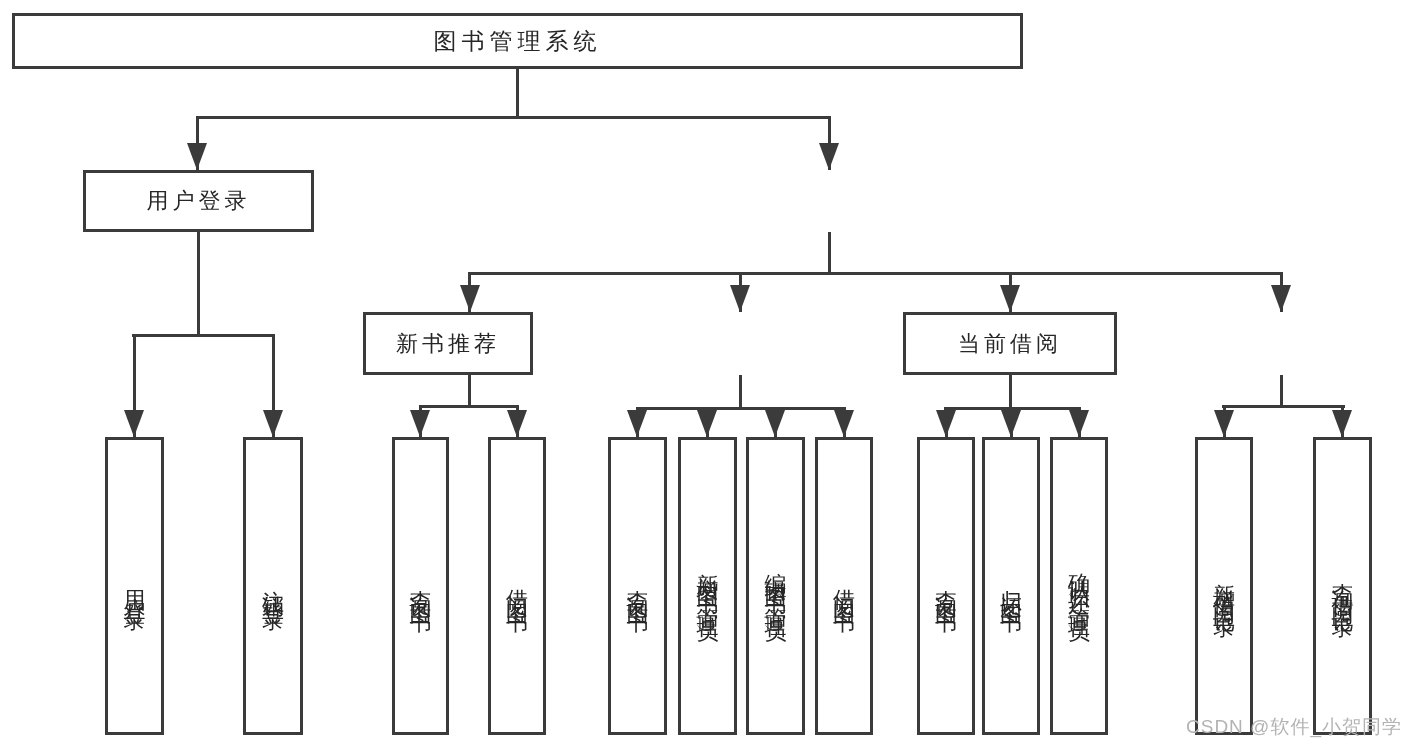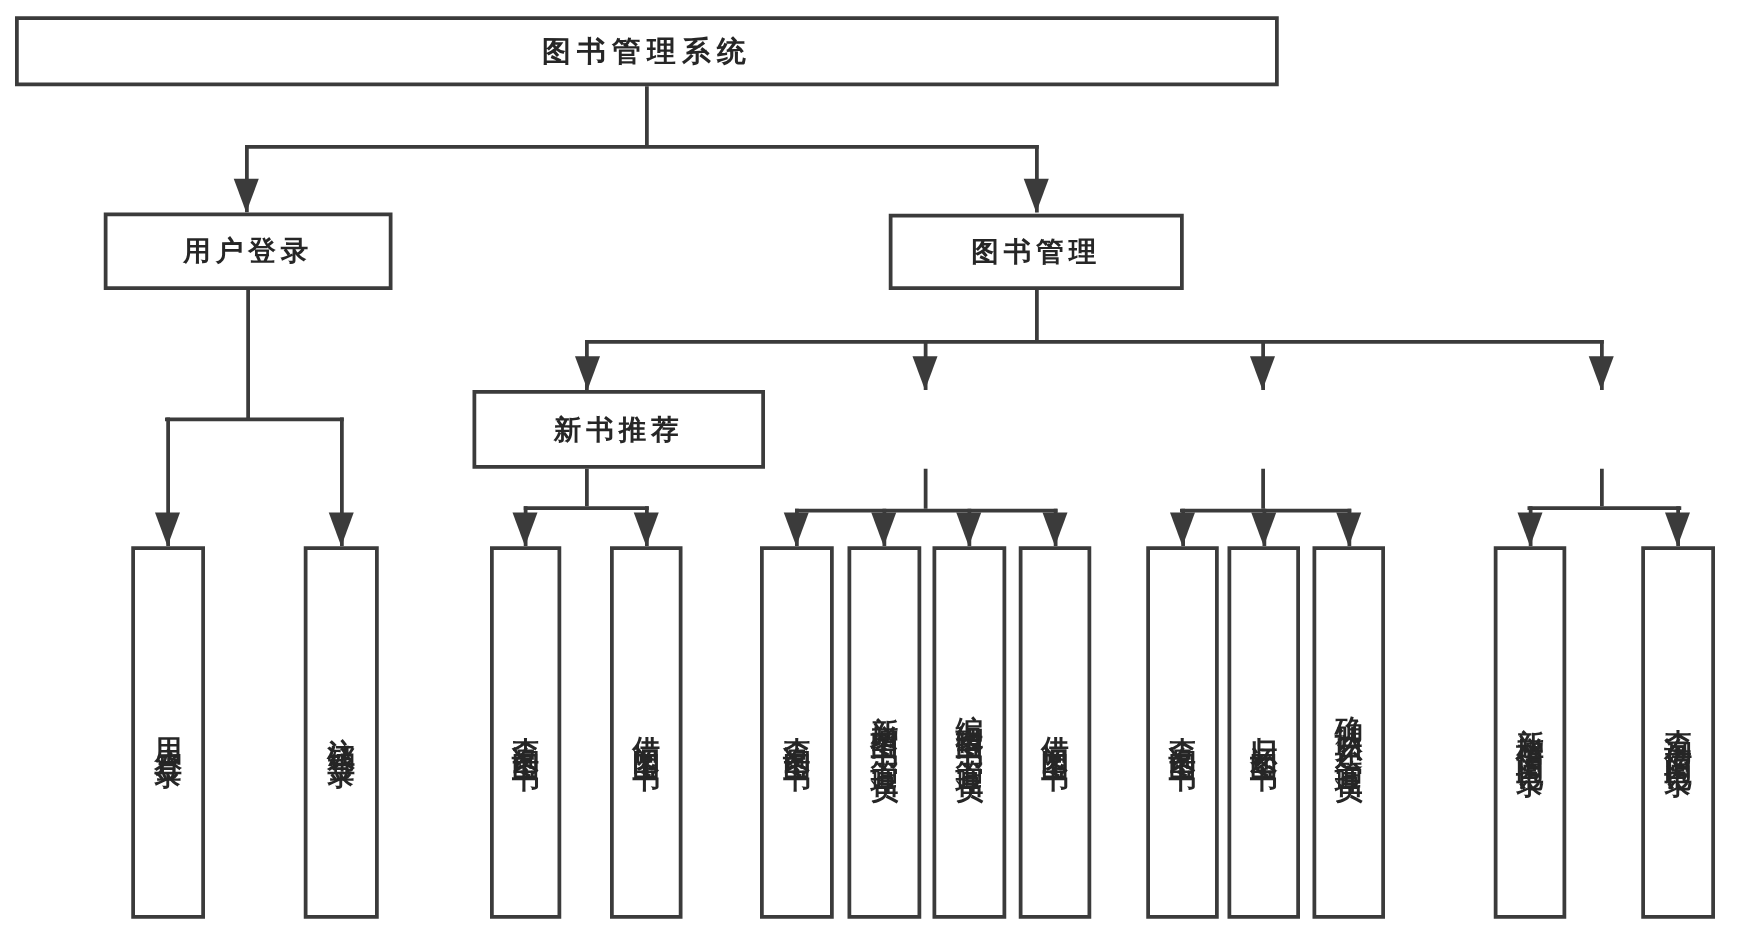--- a/index.html
+++ b/index.html
@@ -1,18 +1,18 @@
 <!DOCTYPE html>
 <html><head>
 <meta charset="utf-8">
 <style>
   html,body{margin:0;padding:0;background:#fff;}
   .canvas{
     position:relative;width:1405px;height:747px;background:#ffffff;overflow:hidden;
-    font-family:"Liberation Sans","DejaVu Sans",sans-serif;color:#262626;font-weight:bold;
+    font-family:"Liberation Sans","DejaVu Sans",sans-serif;color:#262626;
   }
   .box{
     position:absolute;background:#ffffff;border:3px solid #3b3b3b;box-sizing:border-box;
     display:flex;align-items:center;justify-content:center;
   }
   .htext{font-size:22px;letter-spacing:4px;white-space:nowrap;color:#262626;}
   .roottext{font-size:23px;letter-spacing:5px;}
   .leaf{height:298px;}
   .vtext{
     writing-mode:vertical-rl;text-orientation:mixed;
@@ -40,23 +40,20 @@
   <div class="vline" style="left:516px;top:69px;height:47px"></div>
   <div class="hline" style="left:196px;top:116px;width:635px"></div>
   <div class="vline" style="left:196px;top:116px;height:54px"></div>
   <div class="vline" style="left:828px;top:116px;height:54px"></div>
   <div class="arr" style="left:187px;top:143px"></div>
   <div class="arr" style="left:819px;top:143px"></div>
 
   <div class="box" style="left:83px;top:170px;width:231px;height:62px">
     <span class="htext">用户登录</span>
   </div>
-  <div class="box" style="left:711px;top:171px;width:236px;height:61px">
-    <span class="htext">图书管理</span>
-  </div>
 
   <div class="vline" style="left:197px;top:232px;height:104px"></div>
   <div class="hline" style="left:132px;top:334px;width:143px"></div>
   <div class="vline" style="left:133px;top:334px;height:103px"></div>
   <div class="vline" style="left:272px;top:334px;height:103px"></div>
   <div class="arr" style="left:124px;top:410px"></div>
   <div class="arr" style="left:263px;top:410px"></div>
 
   <div class="box leaf" style="left:105px;top:437px;width:59px">
     <span class="vtext">用户登录</span>
@@ -69,22 +66,25 @@
   <div class="hline" style="left:468px;top:272px;width:815px"></div>
   <div class="vline" style="left:468px;top:272px;height:40px"></div>
   <div class="vline" style="left:739px;top:272px;height:40px"></div>
   <div class="vline" style="left:1009px;top:272px;height:40px"></div>
   <div class="vline" style="left:1280px;top:272px;height:40px"></div>
   <div class="arr" style="left:460px;top:285px"></div>
   <div class="arr" style="left:730px;top:285px"></div>
   <div class="arr" style="left:1000px;top:285px"></div>
   <div class="arr" style="left:1271px;top:285px"></div>
 
-  <div class="box" style="left:378px;top:312px;width:234px;height:63px">
+  <div class="box" style="left:363px;top:312px;width:170px;height:63px">
     <span class="htext">新书推荐</span>
+  </div>
+  <div class="box" style="left:903px;top:312px;width:214px;height:63px">
+    <span class="htext">当前借阅</span>
   </div>
 
   <div class="vline" style="left:468px;top:375px;height:30px"></div>
   <div class="hline" style="left:419px;top:405px;width:100px"></div>
   <div class="vline" style="left:419px;top:405px;height:32px"></div>
   <div class="vline" style="left:516px;top:405px;height:32px"></div>
   <div class="arr" style="left:410px;top:410px"></div>
   <div class="arr" style="left:507px;top:410px"></div>
 
   <div class="box leaf" style="left:392px;top:437px;width:57px">
@@ -144,14 +144,15 @@
   <div class="arr" style="left:1214px;top:410px"></div>
   <div class="arr" style="left:1332px;top:410px"></div>
 
   <div class="box leaf" style="left:1195px;top:437px;width:58px">
     <span class="vtext">新增借阅记录</span>
   </div>
   <div class="box leaf" style="left:1313px;top:437px;width:59px">
     <span class="vtext">查询借阅记录</span>
   </div>
 
+  <div class="wm">CSDN @软件_小贺同学</div>
 
 </div>
 
 </body></html>

